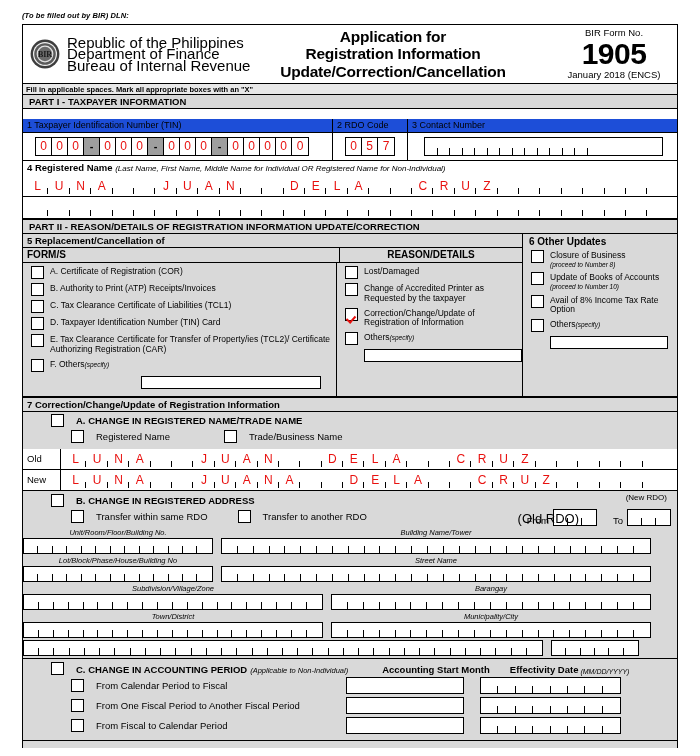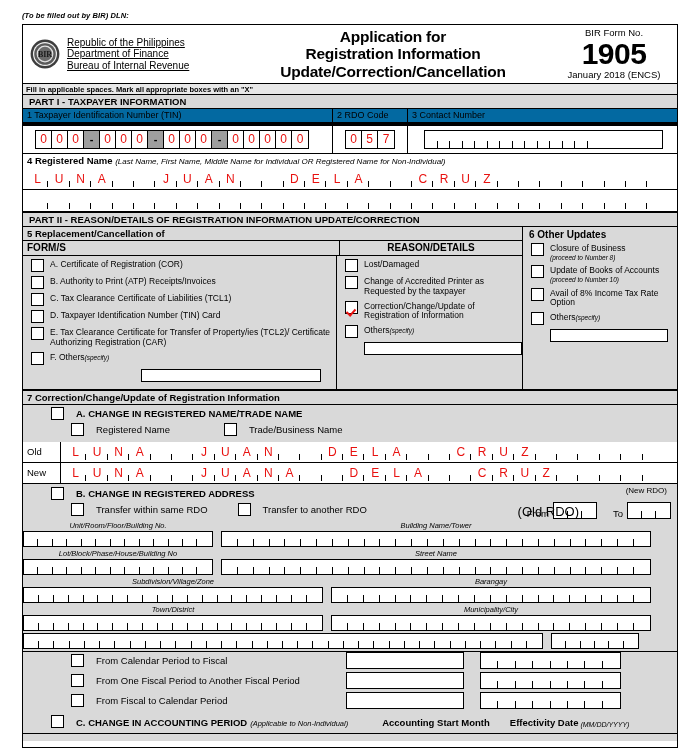--- a/index.html
+++ b/index.html
@@ -24,21 +24,21 @@
   
   .frame{
     position:absolute;left:22px;top:24px;width:656px;height:724px;
     border:1.6px solid #000;box-sizing:border-box;background:#fff;
   }
 
   
   .hdr{display:flex;height:58px;border-bottom:1px solid #000;}
   .hdr-left{width:212px;display:flex;align-items:center;padding-left:6px;box-sizing:border-box;}
   .seal{width:32px;height:32px;flex:0 0 32px;margin-right:6px;}
-  .agency{font-size:10px;line-height:11.4px;white-space:nowrap;text-decoration:underline;}
+  .agency{font-size:15px;line-height:11.4px;white-space:nowrap;}
   .hdr-mid{flex:1;display:flex;flex-direction:column;align-items:center;justify-content:center;}
   .hdr-mid div{font-size:15.5px;font-weight:bold;line-height:17.5px;letter-spacing:-.2px;}
   .hdr-right{width:126px;display:flex;flex-direction:column;align-items:center;justify-content:center;}
   .bfn{font-size:9.5px;line-height:11px;}
   .fno{font-size:30px;font-weight:bold;line-height:31px;letter-spacing:-.5px;}
   .fdate{font-size:9.5px;line-height:12px;}
 
   
   .fillin{
     height:11px;border-bottom:1px solid #000;background:#e8e8e8;
@@ -50,21 +50,21 @@
   .barpart{
     background:#d9d9d9;border-bottom:1px solid #000;
     font-size:9.5px;font-weight:bold;padding:1px 0 1px 6px;line-height:11px;
   }
   .barnum{
     background:#d9d9d9;border-bottom:1px solid #000;
     font-size:9.5px;font-weight:bold;padding:1px 0 1px 4px;line-height:11px;
   }
 
   
-  .p1head{display:flex;border-bottom:4px solid #000000;background:#0369a1;height:13px;}
+  .p1head{display:flex;border-bottom:1px solid #000000;background:#1d4ed8;height:13px;margin-top:10px;}
   .p1head > div{font-size:9px;line-height:13px;padding-left:4px;box-sizing:border-box;}
   .cellbd{border-right:1px solid #000;}
   .p1body{display:flex;border-bottom:1px solid #000;height:27px;align-items:center;background:#fff;}
   .p1body > div{height:27px;box-sizing:border-box;display:flex;align-items:center;}
 
   
   .cells{display:flex;border:1px solid #000;height:19px;box-sizing:border-box;background:#fff;}
   .cell{
     width:16px;border-right:1px solid #000;box-sizing:border-box;
     font-size:12px;color:#e8110f;display:flex;align-items:center;justify-content:center;
@@ -771,117 +771,117 @@
               <div class="tick" style="width: 14.3333px;"></div>
               <div class="tick" style="width: 14.3333px;"></div>
               <div class="tick" style="width: 14.3333px;"></div>
               <div class="tick" style="width: 14.3333px; border-right: none;"></div>
             </div>
           </div>
         </div>
     </div>
 
     <div class="secC">
-      <div id="accounting-rows">
-          <div style="display: flex; align-items: center; padding: 0px 0px 3px 48px;">
-            <span class="chk"></span>
-            <span style="font-size: 9.5px; margin-left: 6px; width: 250px;">From Calendar Period to Fiscal</span>
-            <div class="cbox" style="width: 118px;"></div>
-            <div class="datecells" style="margin-left: 16px; width: 141px;">
-              <div class="dcell" style="width: 17.4px;">
-                <i></i>
-              </div>
-              <div class="dcell" style="width: 17.4px;">
-                <i></i>
-              </div>
-              <div class="dcell" style="width: 17.4px;">
-                <i></i>
-              </div>
-              <div class="dcell" style="width: 17.4px;">
-                <i></i>
-              </div>
-              <div class="dcell" style="width: 17.4px;">
-                <i></i>
-              </div>
-              <div class="dcell" style="width: 17.4px;">
-                <i></i>
-              </div>
-              <div class="dcell" style="width: 17.4px;">
-                <i></i>
-              </div>
-              <div class="dcell last" style="width: 17.4px;"></div>
-            </div>
-          </div>
-          <div style="display: flex; align-items: center; padding: 0px 0px 3px 48px;">
-            <span class="chk"></span>
-            <span style="font-size: 9.5px; margin-left: 6px; width: 250px;">From One Fiscal Period to Another Fiscal Period</span>
-            <div class="cbox" style="width: 118px;"></div>
-            <div class="datecells" style="margin-left: 16px; width: 141px;">
-              <div class="dcell" style="width: 17.4px;">
-                <i></i>
-              </div>
-              <div class="dcell" style="width: 17.4px;">
-                <i></i>
-              </div>
-              <div class="dcell" style="width: 17.4px;">
-                <i></i>
-              </div>
-              <div class="dcell" style="width: 17.4px;">
-                <i></i>
-              </div>
-              <div class="dcell" style="width: 17.4px;">
-                <i></i>
-              </div>
-              <div class="dcell" style="width: 17.4px;">
-                <i></i>
-              </div>
-              <div class="dcell" style="width: 17.4px;">
-                <i></i>
-              </div>
-              <div class="dcell last" style="width: 17.4px;"></div>
-            </div>
-          </div>
-          <div style="display: flex; align-items: center; padding: 0px 0px 3px 48px;">
-            <span class="chk"></span>
-            <span style="font-size: 9.5px; margin-left: 6px; width: 250px;">From Fiscal to Calendar Period</span>
-            <div class="cbox" style="width: 118px;"></div>
-            <div class="datecells" style="margin-left: 16px; width: 141px;">
-              <div class="dcell" style="width: 17.4px;">
-                <i></i>
-              </div>
-              <div class="dcell" style="width: 17.4px;">
-                <i></i>
-              </div>
-              <div class="dcell" style="width: 17.4px;">
-                <i></i>
-              </div>
-              <div class="dcell" style="width: 17.4px;">
-                <i></i>
-              </div>
-              <div class="dcell" style="width: 17.4px;">
-                <i></i>
-              </div>
-              <div class="dcell" style="width: 17.4px;">
-                <i></i>
-              </div>
-              <div class="dcell" style="width: 17.4px;">
-                <i></i>
-              </div>
-              <div class="dcell last" style="width: 17.4px;"></div>
-            </div>
-          </div>
-        </div>
       <div style="display:flex;align-items:flex-end;padding:3px 0 2px 28px;">
         <span class="chk"></span>
         <span class="lbl" style="font-size:9.5px;font-weight:bold;margin-left:6px;">C. CHANGE IN ACCOUNTING PERIOD</span>
         <span class="it" style="font-size:7.5px;margin-left:3px;">(Applicable to Non-Individual)</span>
         <span style="font-size:9.5px;font-weight:bold;margin-left:34px;">Accounting Start Month</span>
         <span style="font-size:9.5px;font-weight:bold;margin-left:20px;">Effectivity Date</span>
         <span class="it" style="font-size:7px;margin-left:2px;">(MM/DD/YYYY)</span>
       </div>
+      <div id="accounting-rows">
+          <div style="display: flex; align-items: center; padding: 0px 0px 3px 48px;">
+            <span class="chk"></span>
+            <span style="font-size: 9.5px; margin-left: 6px; width: 250px;">From Calendar Period to Fiscal</span>
+            <div class="cbox" style="width: 118px;"></div>
+            <div class="datecells" style="margin-left: 16px; width: 141px;">
+              <div class="dcell" style="width: 17.4px;">
+                <i></i>
+              </div>
+              <div class="dcell" style="width: 17.4px;">
+                <i></i>
+              </div>
+              <div class="dcell" style="width: 17.4px;">
+                <i></i>
+              </div>
+              <div class="dcell" style="width: 17.4px;">
+                <i></i>
+              </div>
+              <div class="dcell" style="width: 17.4px;">
+                <i></i>
+              </div>
+              <div class="dcell" style="width: 17.4px;">
+                <i></i>
+              </div>
+              <div class="dcell" style="width: 17.4px;">
+                <i></i>
+              </div>
+              <div class="dcell last" style="width: 17.4px;"></div>
+            </div>
+          </div>
+          <div style="display: flex; align-items: center; padding: 0px 0px 3px 48px;">
+            <span class="chk"></span>
+            <span style="font-size: 9.5px; margin-left: 6px; width: 250px;">From One Fiscal Period to Another Fiscal Period</span>
+            <div class="cbox" style="width: 118px;"></div>
+            <div class="datecells" style="margin-left: 16px; width: 141px;">
+              <div class="dcell" style="width: 17.4px;">
+                <i></i>
+              </div>
+              <div class="dcell" style="width: 17.4px;">
+                <i></i>
+              </div>
+              <div class="dcell" style="width: 17.4px;">
+                <i></i>
+              </div>
+              <div class="dcell" style="width: 17.4px;">
+                <i></i>
+              </div>
+              <div class="dcell" style="width: 17.4px;">
+                <i></i>
+              </div>
+              <div class="dcell" style="width: 17.4px;">
+                <i></i>
+              </div>
+              <div class="dcell" style="width: 17.4px;">
+                <i></i>
+              </div>
+              <div class="dcell last" style="width: 17.4px;"></div>
+            </div>
+          </div>
+          <div style="display: flex; align-items: center; padding: 0px 0px 3px 48px;">
+            <span class="chk"></span>
+            <span style="font-size: 9.5px; margin-left: 6px; width: 250px;">From Fiscal to Calendar Period</span>
+            <div class="cbox" style="width: 118px;"></div>
+            <div class="datecells" style="margin-left: 16px; width: 141px;">
+              <div class="dcell" style="width: 17.4px;">
+                <i></i>
+              </div>
+              <div class="dcell" style="width: 17.4px;">
+                <i></i>
+              </div>
+              <div class="dcell" style="width: 17.4px;">
+                <i></i>
+              </div>
+              <div class="dcell" style="width: 17.4px;">
+                <i></i>
+              </div>
+              <div class="dcell" style="width: 17.4px;">
+                <i></i>
+              </div>
+              <div class="dcell" style="width: 17.4px;">
+                <i></i>
+              </div>
+              <div class="dcell" style="width: 17.4px;">
+                <i></i>
+              </div>
+              <div class="dcell last" style="width: 17.4px;"></div>
+            </div>
+          </div>
+        </div>
     </div>
 
     <div class="secD">
       <div class="line7" style="padding-top:4px;padding-bottom:3px;">
         
         
       </div>
 
     </div>
 

